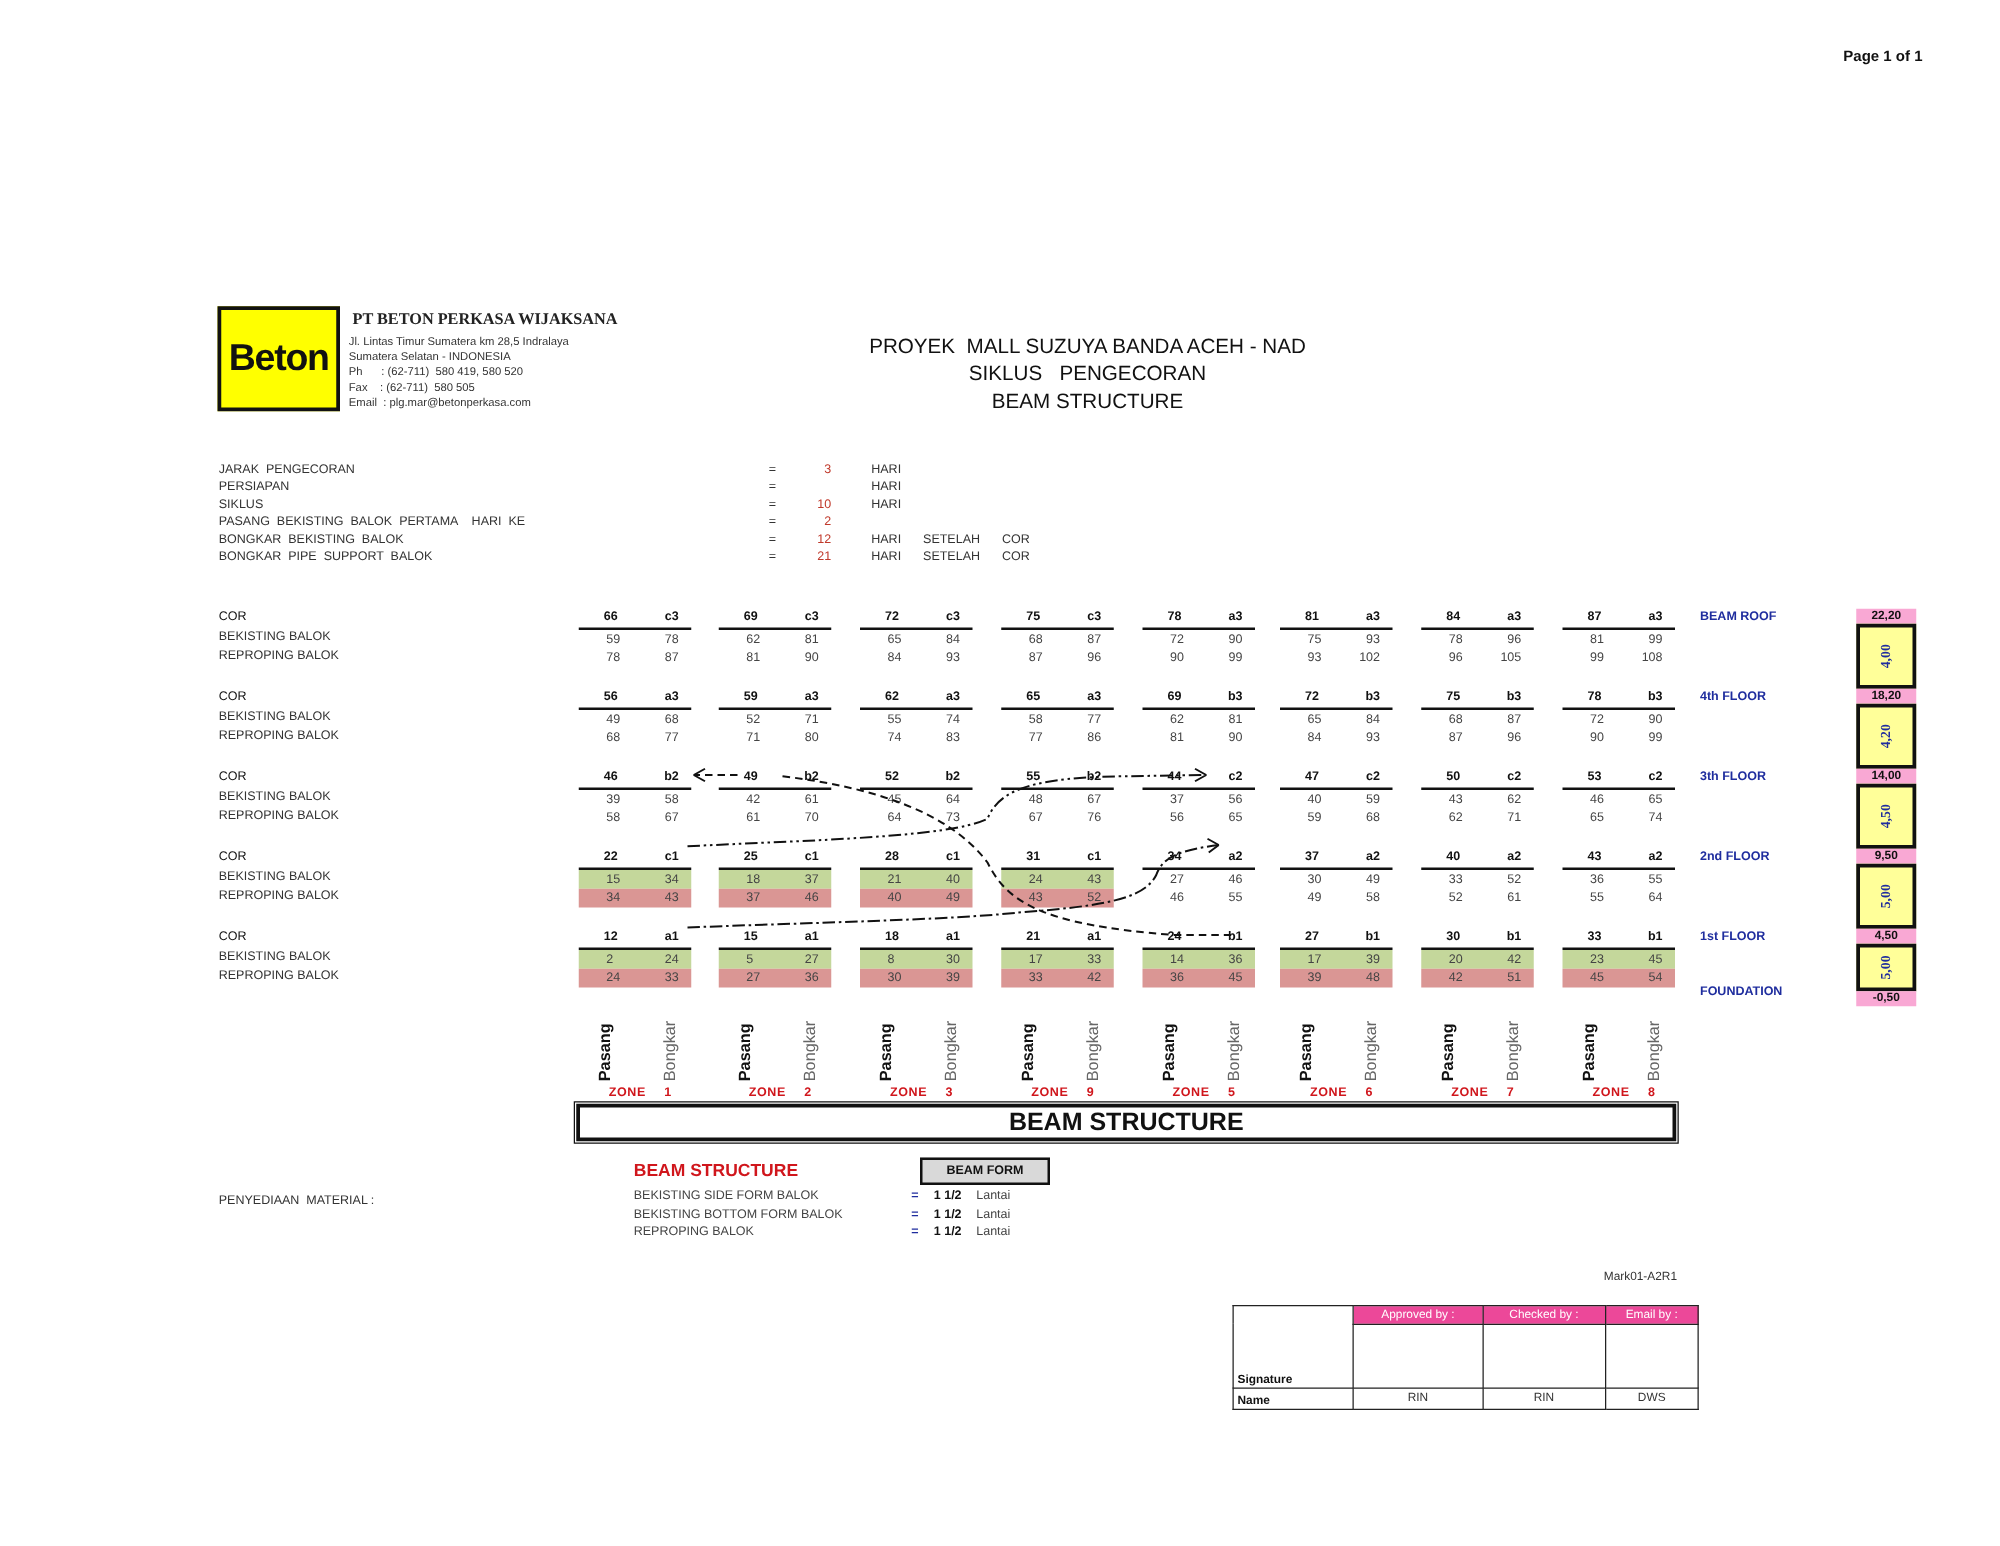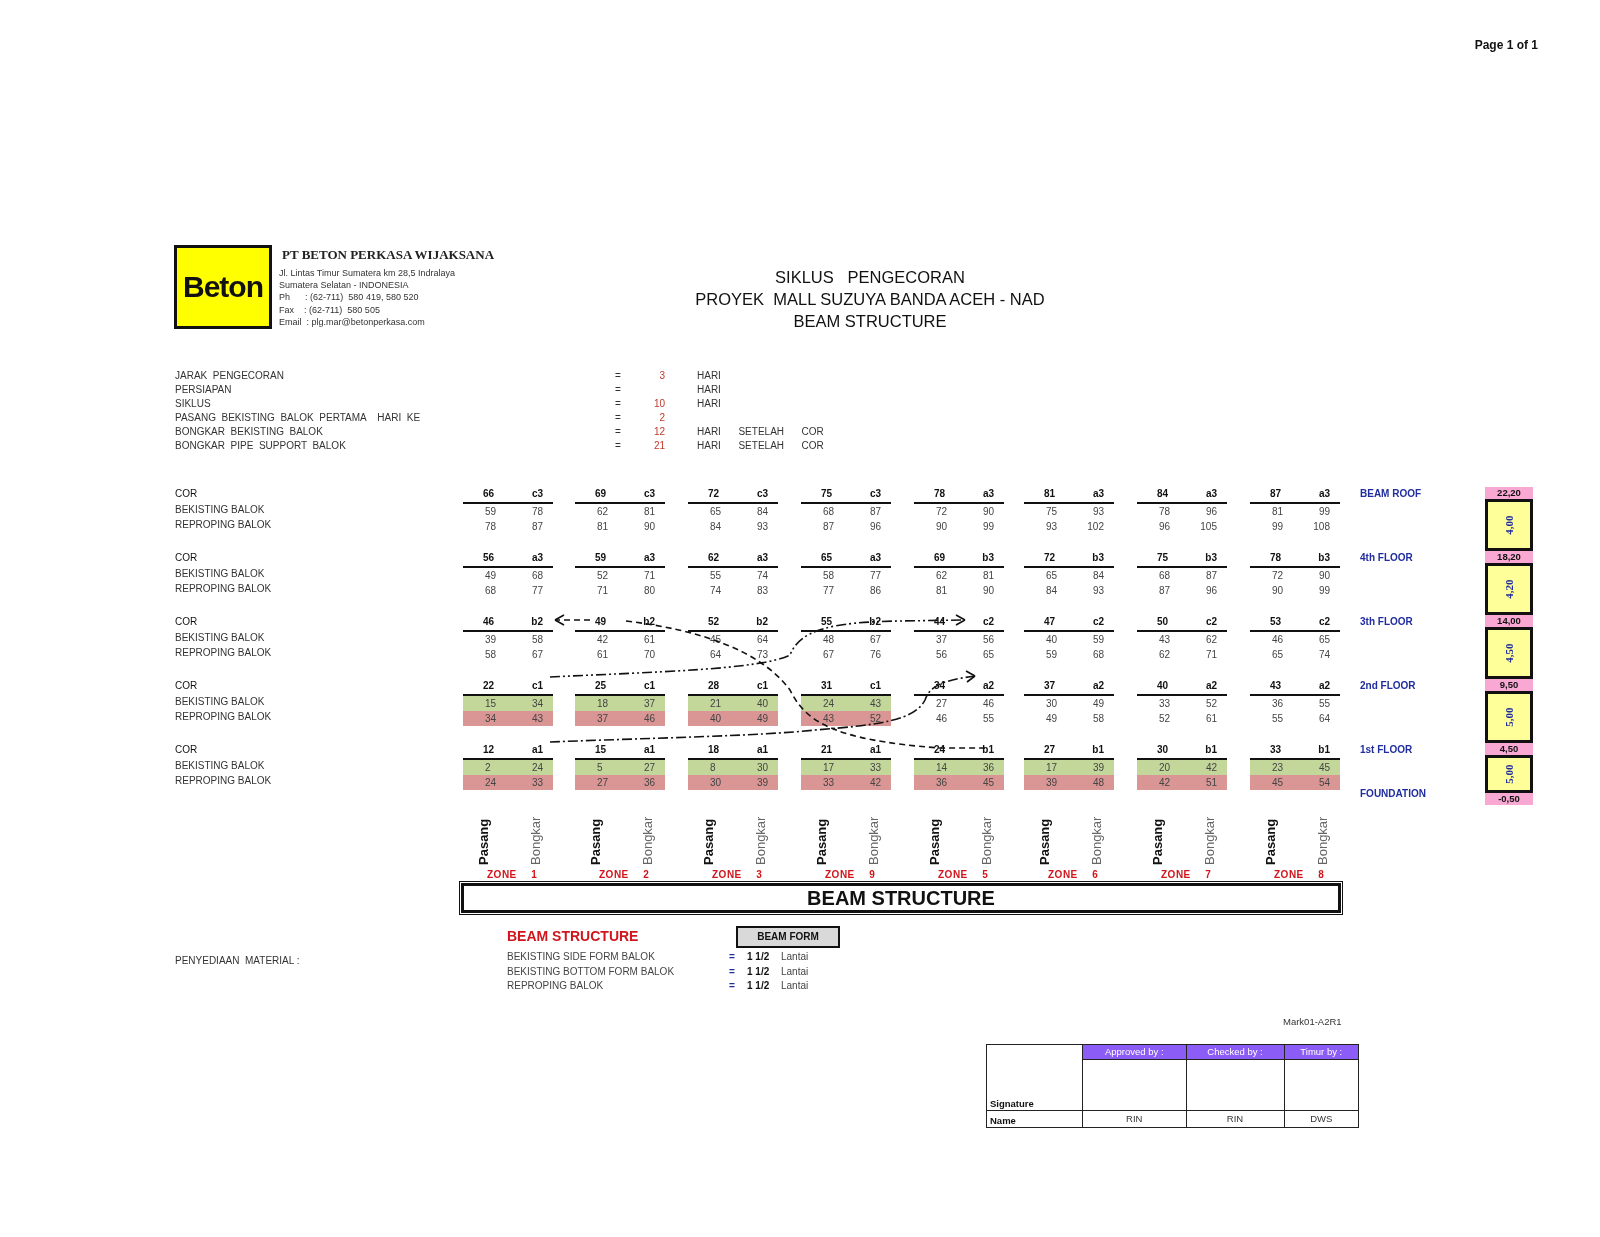--- a/index.html
+++ b/index.html
@@ -59,21 +59,21 @@
   .beamform-btn { left: 736px; top: 926px; width: 104px; height: 22px; background: #d9d9d9; border: 2px solid #111; font-size: 10px; font-weight: bold; text-align: center; line-height: 18px; color: #111; cursor: pointer; }
   .mat-row { left: 507px; font-size: 10px; color: #444; width: 340px; height: 14px; }
   .mat-row .eq { position: absolute; left: 222px; color: #1f2d9e; font-weight: bold; }
   .mat-row .qty { position: absolute; left: 240px; font-weight: bold; color: #111; }
   .mat-row .unit { position: absolute; left: 274px; }
 
   .mark { left: 1283px; top: 1016px; font-size: 9.5px; color: #333; }
 
   .sig { left: 986px; top: 1044px; width: 373px; height: 84px; border-collapse: collapse; font-size: 9.5px; }
   .sig td { border: 1px solid #222; }
-  .sig .rh { background: #8b5cf6; color: #fff; text-align: center; height: 14px; font-size: 9.5px; }
+  .sig .rh { background: #ec4899; color: #fff; text-align: center; height: 14px; font-size: 9.5px; }
   .sig .lbl { font-weight: bold; color: #111; vertical-align: bottom; padding: 1px 3px; }
   .sig .nm { text-align: center; color: #333; height: 16px; }
 
   svg.arrows { position: absolute; left: 0; top: 0; }
 </style>
 </head>
 <body>
 
 <div class="abs page-num">Page 1 of 1</div>
 
@@ -82,22 +82,22 @@
 </div>
 <div class="abs company">PT BETON PERKASA  WIJAKSANA</div>
 <div class="abs addr">
   <div>Jl. Lintas Timur Sumatera km 28,5 Indralaya</div>
   <div>Sumatera Selatan - INDONESIA</div>
   <div>Ph      : (62-711)  580 419, 580 520</div>
   <div>Fax    : (62-711)  580 505</div>
   <div>Email  : plg.mar@betonperkasa.com</div>
 </div>
 <div class="abs title-block">
+  <div style="white-space:pre">PROYEK  MALL SUZUYA BANDA ACEH - NAD</div>
   <div style="white-space:pre">SIKLUS   PENGECORAN</div>
-  <div style="white-space:pre">PROYEK  MALL SUZUYA BANDA ACEH - NAD</div>
   <div>BEAM STRUCTURE</div>
 </div>
 
 <div class="abs params">
   <div class="prow" style="top:0">
     <span class="p-label" style="white-space:pre">JARAK  PENGECORAN</span>
     <span class="p-eq">=</span>
     <span class="p-val">3</span>
     <span class="p-unit">HARI</span>
   </div>
@@ -862,21 +862,21 @@
 </div>
 
 <div class="abs mark">Mark01-A2R1</div>
 
 <table class="abs sig">
   <tbody>
       <tr>
     <td rowspan="2" class="lbl" style="width:96px">Signature</td>
     <td class="rh">Approved by :</td>
     <td class="rh">Checked by :</td>
-    <td class="rh">Timur by :</td>
+    <td class="rh">Email by :</td>
   </tr>
   <tr style="height:48px">
     <td></td>
     <td></td>
     <td></td>
   </tr>
   <tr>
     <td class="lbl">Name</td>
     <td class="nm">RIN</td>
     <td class="nm">RIN</td>

